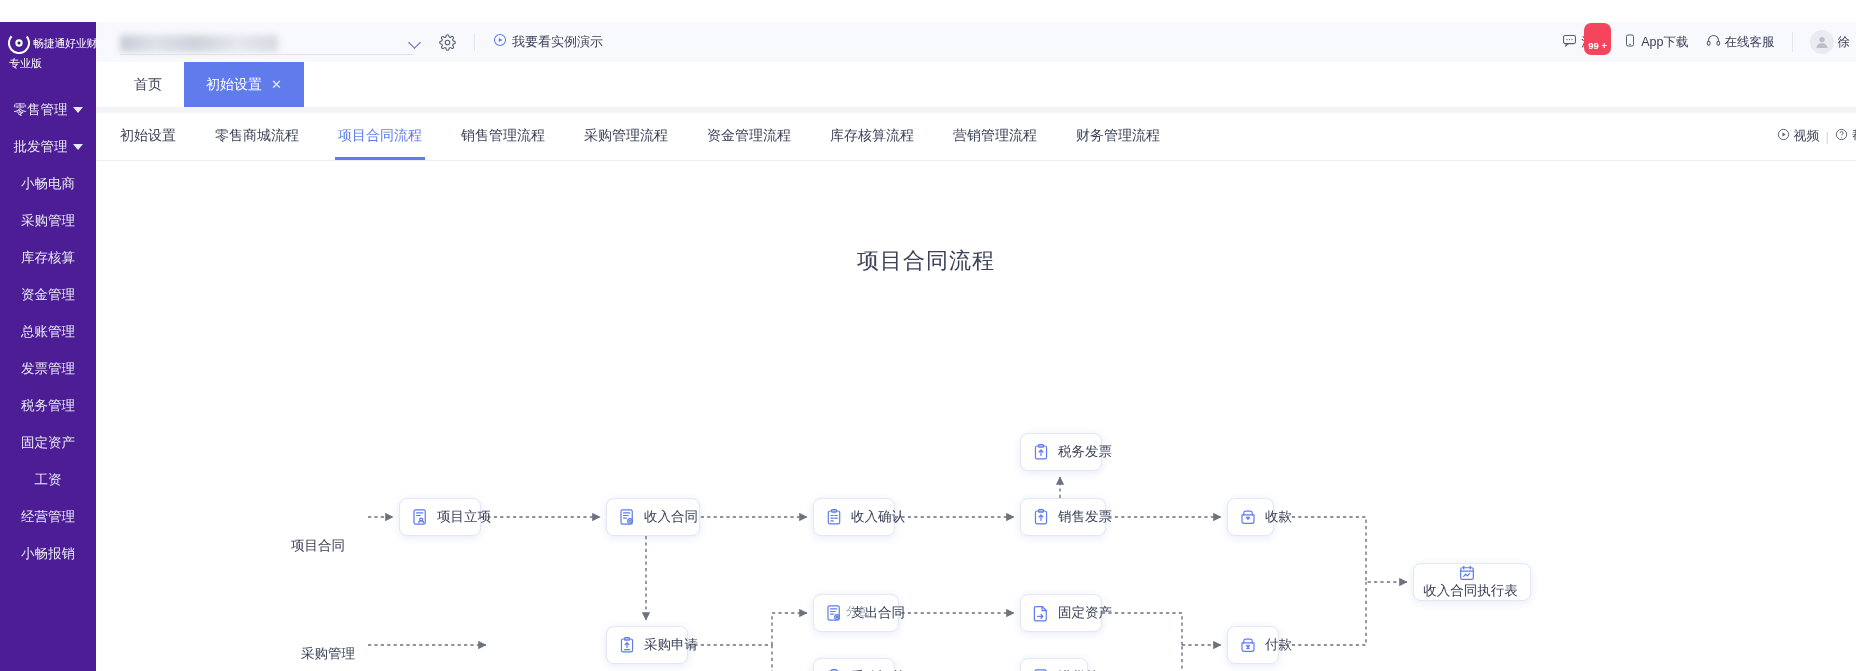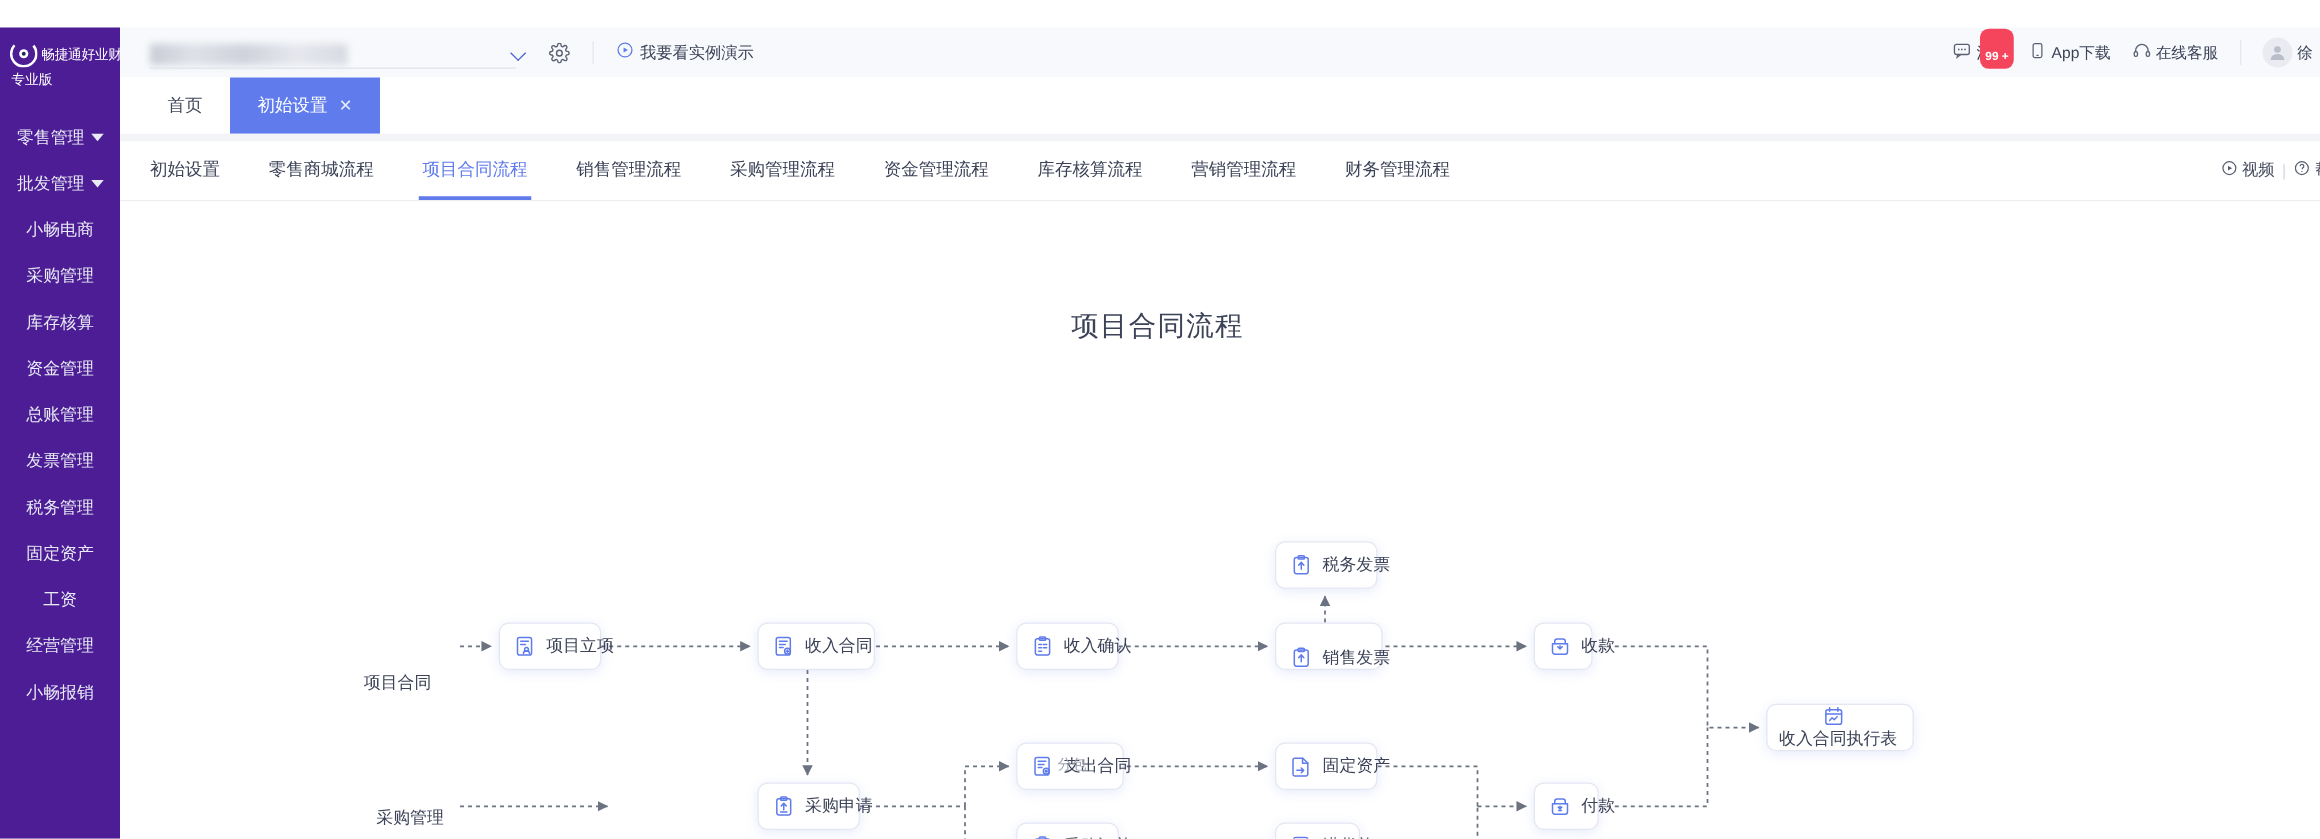--- a/index.html
+++ b/index.html
@@ -411,21 +411,21 @@
                 <rect x="8.6" y="2" width="6.8" height="3.6" rx="1.2"></rect>
                 <line x1="8" y1="10" x2="11" y2="10"></line>
                 <line x1="13" y1="10" x2="16.4" y2="10"></line>
                 <line x1="8" y1="13.6" x2="11" y2="13.6"></line>
                 <line x1="13" y1="13.6" x2="16.4" y2="13.6"></line>
                 <line x1="8" y1="17.2" x2="11" y2="17.2"></line>
               </svg>
             </span>
             <span class="nlbl">收入确认</span>
           </div>
-          <div class="node" style="left: 924px; top: 337px; width: 86px; align-items: flex-end;">
+          <div class="node" style="left: 924px; top: 337px; width: 86px;">
             <span class="nico">
               <svg width="18" height="18" viewBox="0 0 24 24" fill="none" stroke="#5f7bec" stroke-width="1.6" stroke-linecap="round" stroke-linejoin="round">
                 <rect x="4.6" y="4" width="14.8" height="17.2" rx="2.2"></rect>
                 <rect x="8.6" y="2" width="6.8" height="3.6" rx="1.2"></rect>
                 <path d="M12 16.6V9.4M9.2 12.2L12 9.2l2.8 3"></path>
               </svg>
             </span>
             <span class="nlbl">销售发票</span>
           </div>
           <div class="node" style="left: 924px; top: 272px; width: 82px;">

